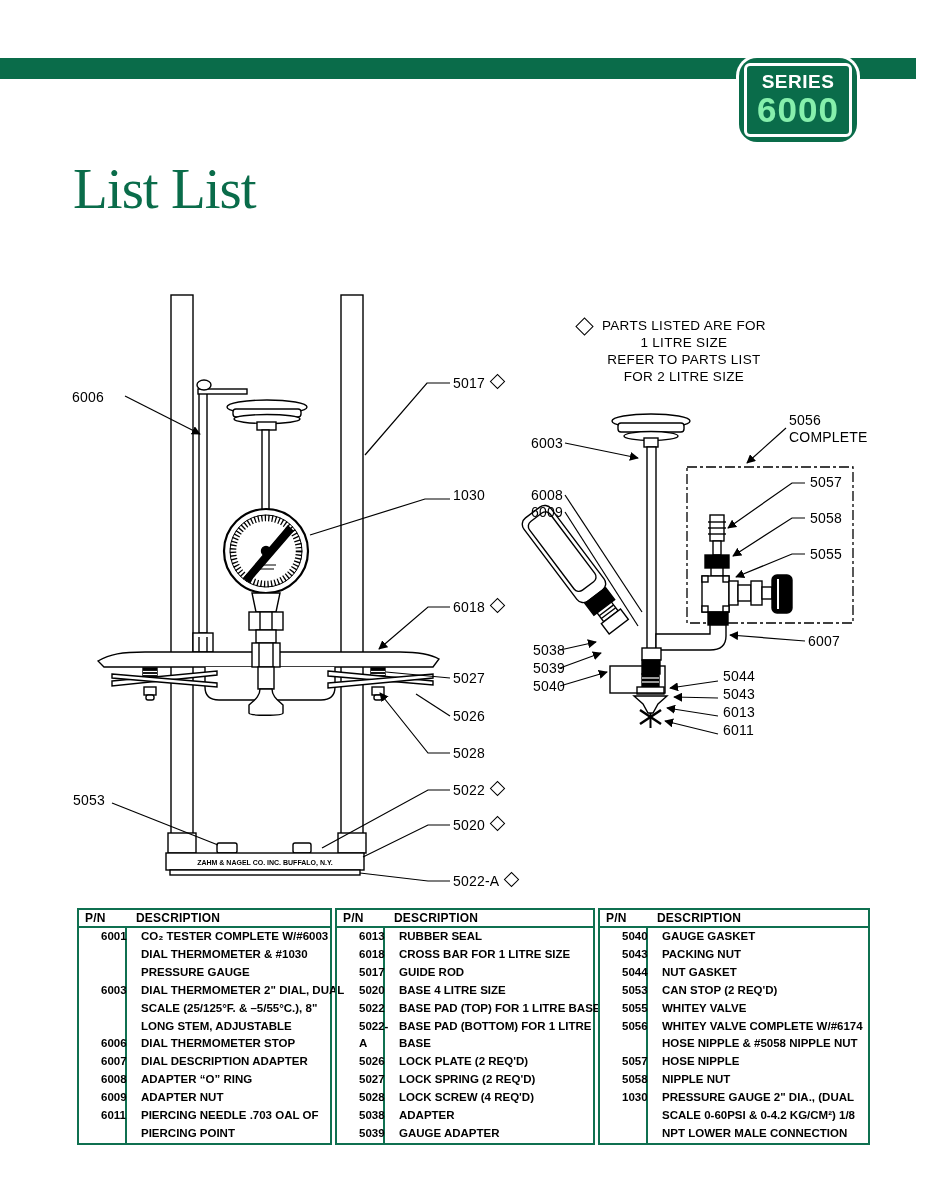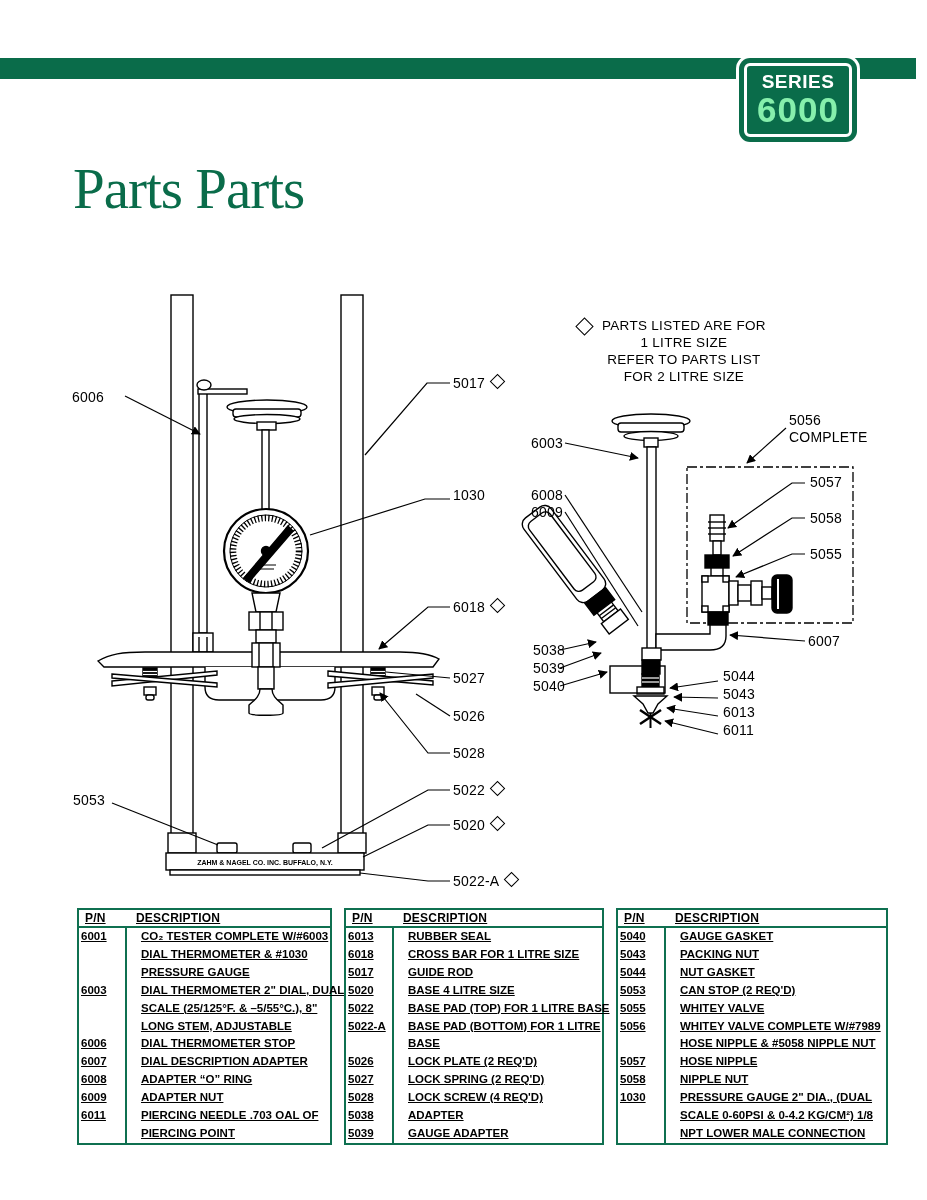--- a/index.html
+++ b/index.html
@@ -1,66 +1,66 @@
 <!DOCTYPE html>
 <html><head>
 <meta charset="utf-8">
 <style>
   html,body{margin:0;padding:0;background:#fff;}
   #page{position:relative;width:927px;height:1200px;background:#ffffff;overflow:hidden;
         font-family:"Liberation Sans",sans-serif;color:#000;}
   
   .topbar{position:absolute;left:0;top:58px;width:916px;height:21px;background:#0a6c4a;}
   .badge{position:absolute;left:739px;top:58px;width:118px;height:84px;background:#0a6c4a;
-         border-radius:11px;box-shadow:0 0 0 3px #ffffff;}
+         border-radius:18px;box-shadow:0 0 0 3px #ffffff;}
   .badge-inner{position:absolute;left:5px;top:5px;right:5px;bottom:5px;border:3px solid #fff;
          border-radius:6px;display:flex;flex-direction:column;align-items:center;justify-content:center;}
   .badge-series{color:#fff;font-weight:bold;font-size:19px;letter-spacing:.5px;line-height:20px;}
   .badge-num{color:#86efac;font-weight:bold;font-size:35px;line-height:36px;letter-spacing:1px;}
   
   .title{position:absolute;left:73px;top:156px;font-family:"Liberation Serif",serif;
          font-size:57px;color:#0a6c4a;letter-spacing:-1px;}
   
   .dsvg{position:absolute;}
   .callout{position:absolute;font-size:14px;letter-spacing:.2px;white-space:nowrap;}
   .dm{display:inline-block;width:9px;height:9px;border:1.5px solid #000;transform:rotate(45deg);
       margin-left:7px;margin-bottom:1px;}
   .note{position:absolute;left:576px;top:317px;}
   .note-dm{position:absolute;left:2px;top:3px;width:11px;height:11px;border:1.6px solid #000;
       transform:rotate(45deg);}
   .note-text{margin-left:26px;font-size:13.5px;line-height:17px;letter-spacing:.3px;text-align:center;}
   .c5056{line-height:17px;}
   
-  .tables{position:absolute;left:77px;top:908px;display:flex;gap:12px;text-decoration:underline;}
+  .tables{position:absolute;left:77px;top:908px;display:flex;gap:3px;}
   table.parts{border-collapse:collapse;table-layout:fixed;border:2px solid #0f7050;}
   table.parts th{border-bottom:2.5px solid #0f7050;font-size:12px;text-align:left;height:16px;
       padding:0 0 0 6px;letter-spacing:.2px;}
   table.parts th.dh{padding-left:10px;}
   table.parts td{vertical-align:top;padding:0;}
-  table.parts td.pn{border-right:2px solid #0f7050;padding-left:2px;font-weight:bold;
+  table.parts td.pn{border-right:2px solid #0f7050;padding-left:22px;font-weight:bold;
       font-size:11.5px;line-height:17.9px;}
   table.parts td.desc{padding-left:14px;font-weight:bold;font-size:11.5px;}
   table.parts td.desc div{line-height:17.9px;white-space:nowrap;}
   .t1{width:255px;} .t2{width:260px;} .t3{width:272px;}
   col.cpn{width:48px;}
 </style>
 </head>
 <body>
 
 <div id="page">
 
   <div class="topbar"></div>
   <div class="badge">
     <div class="badge-inner">
       <div class="badge-series">SERIES</div>
       <div class="badge-num">6000</div>
     </div>
   </div>
 
-  <div class="title">Parts Parts</div>
+  <div class="title">List List</div>
 
   <div class="note">
     <span class="note-dm"></span>
     <div class="note-text">
       <div>PARTS LISTED ARE FOR</div>
       <div>1 LITRE SIZE</div>
       <div>REFER TO PARTS LIST</div>
       <div>FOR 2 LITRE SIZE</div>
     </div>
   </div>
@@ -455,21 +455,21 @@
           </tr>
           <tr>
             <td class="pn">5055</td>
             <td class="desc">
               <div>WHITEY VALVE</div>
             </td>
           </tr>
           <tr>
             <td class="pn">5056</td>
             <td class="desc">
-              <div>WHITEY VALVE COMPLETE W/#7989</div>
+              <div>WHITEY VALVE COMPLETE W/#6174</div>
               <div>HOSE NIPPLE &amp; #5058 NIPPLE NUT</div>
             </td>
           </tr>
           <tr>
             <td class="pn">5057</td>
             <td class="desc">
               <div>HOSE NIPPLE</div>
             </td>
           </tr>
           <tr>

